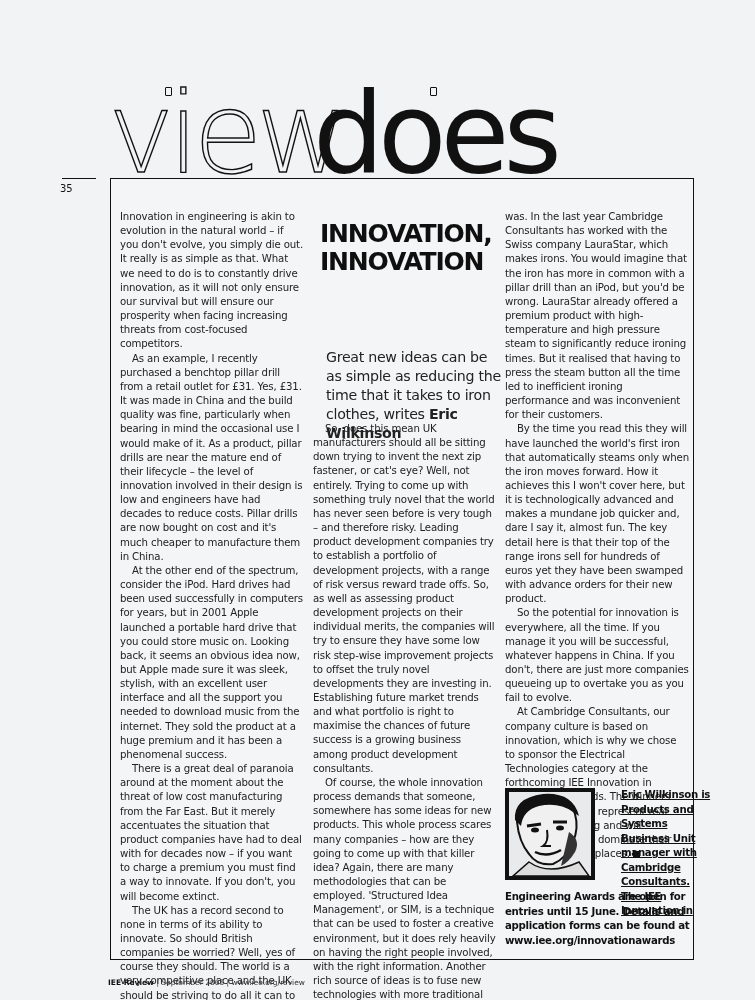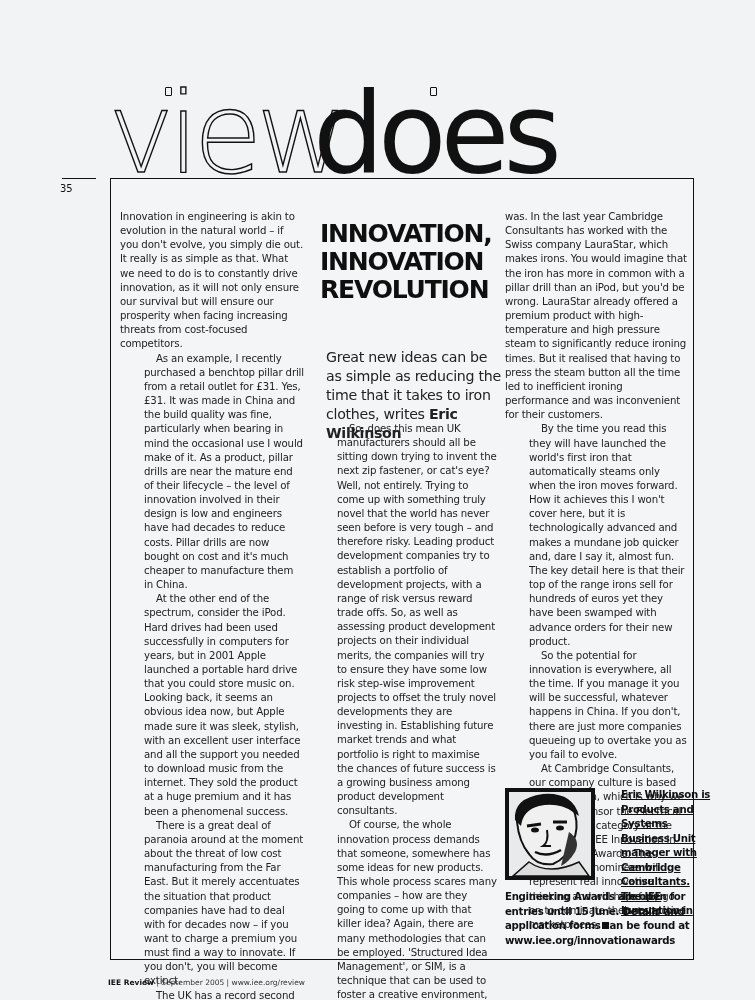--- a/index.html
+++ b/index.html
@@ -22,21 +22,21 @@
   .page-num { position: absolute; left: 60px; top: 183px; font-size: 10px; color: #111; }
   .frame {
     position: absolute; left: 110px; top: 178px; width: 584px; height: 782px;
     border: 1.4px solid #111; box-sizing: border-box; background: #f4f5f6;
   }
   .col {
     position: absolute; top: 210px; width: 184px;
     font-size: 10.2px; line-height: 14.15px; color: #222; letter-spacing: -0.15px;
   }
   .col p { margin: 0; text-indent: 0; }
-  .col p.indent { text-indent: 12px; margin-left: 24px; }
+  .col p.indent { text-indent: 12px; }
   .c1 { left: 120px; }
   .c2 { left: 313px; }
   .c3 { left: 505px; }
   .headline {
     position: absolute; left: 314px; top: 214px; width: 180px;
     font-family: "DejaVu Sans", sans-serif; font-weight: bold; font-size: 25px; line-height: 28px;
     letter-spacing: -1.2px; color: #0f0f0f; margin: 6px;
   }
   .headline span { display: block; }
   .standfirst {
@@ -80,21 +80,20 @@
   <p>Innovation in engineering is akin to evolution in the natural world – if you don't evolve, you simply die out. It really is as simple as that. What we need to do is to constantly drive innovation, as it will not only ensure our survival but will ensure our prosperity when facing increasing threats from cost-focused competitors.</p>
   <p class="indent">As an example, I recently purchased a benchtop pillar drill from a retail outlet for £31. Yes, £31. It was made in China and the build quality was fine, particularly when bearing in mind the occasional use I would make of it. As a product, pillar drills are near the mature end of their lifecycle – the level of innovation involved in their design is low and engineers have had decades to reduce costs. Pillar drills are now bought on cost and it's much cheaper to manufacture them in China.</p>
   <p class="indent">At the other end of the spectrum, consider the iPod. Hard drives had been used successfully in computers for years, but in 2001 Apple launched a portable hard drive that you could store music on. Looking back, it seems an obvious idea now, but Apple made sure it was sleek, stylish, with an excellent user interface and all the support you needed to download music from the internet. They sold the product at a huge premium and it has been a phenomenal success.</p>
   <p class="indent">There is a great deal of paranoia around at the moment about the threat of low cost manufacturing from the Far East. But it merely accentuates the situation that product companies have had to deal with for decades now – if you want to charge a premium you must find a way to innovate. If you don't, you will become extinct.</p>
   <p class="indent">The UK has a record second to none in terms of its ability to innovate. So should British companies be worried? Well, yes of course they should. The world is a very competitive place and the UK should be striving to do all it can to increase the numbers of talented engineers emerging from its education system, and must then support them with the environment they need to be successful.</p>
 </div>
 
 <h1 class="headline">
   <span>INNOVATION,</span>
   <span>INNOVATION</span>
-  <span>REVOLUTION</span>
 </h1>
 
 <p class="standfirst">
   <span>Great new ideas can be as simple as reducing the time that it takes to iron clothes, writes</span>
   <b>Eric Wilkinson</b>
 </p>
 
 <div class="col c2 c2body">
   <p class="indent">So, does this mean UK manufacturers should all be sitting down trying to invent the next zip fastener, or cat's eye? Well, not entirely. Trying to come up with something truly novel that the world has never seen before is very tough – and therefore risky. Leading product development companies try to establish a portfolio of development projects, with a range of risk versus reward trade offs. So, as well as assessing product development projects on their individual merits, the companies will try to ensure they have some low risk step-wise improvement projects to offset the truly novel developments they are investing in. Establishing future market trends and what portfolio is right to maximise the chances of future success is a growing business among product development consultants.</p>
   <p class="indent">Of course, the whole innovation process demands that someone, somewhere has some ideas for new products. This whole process scares many companies – how are they going to come up with that killer idea? Again, there are many methodologies that can be employed. 'Structured Idea Management', or SIM, is a technique that can be used to foster a creative environment, but it does rely heavily on having the right people involved, with the right information. Another rich source of ideas is to fuse new technologies with more traditional products to explore the possibilities these open up.</p>

